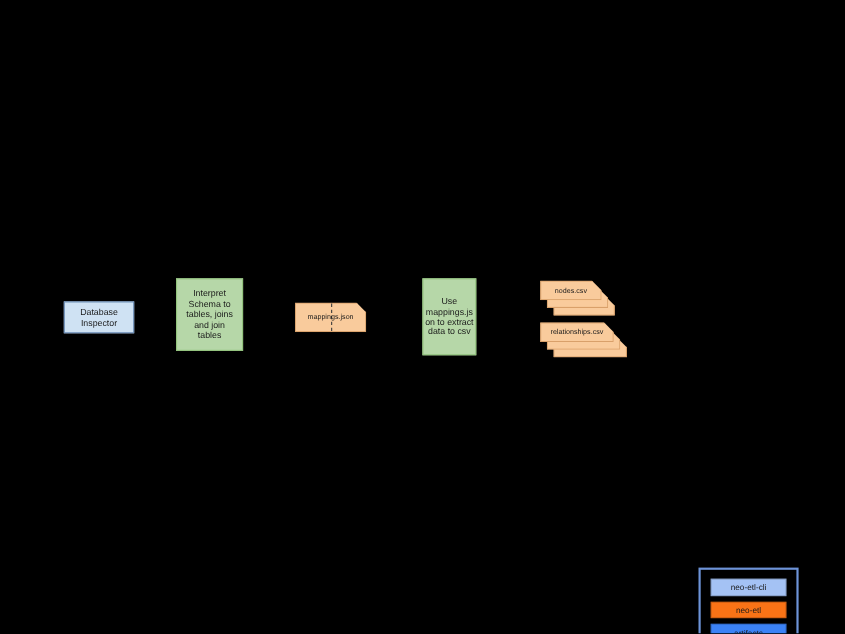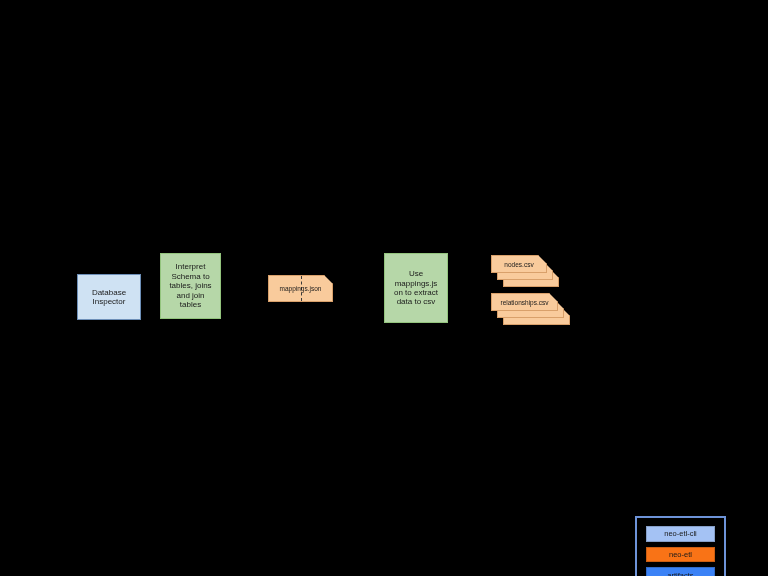--- a/index.html
+++ b/index.html
@@ -105,35 +105,35 @@
   }
   .legend-cli { background: #a4c2f4; }
   .legend-etl { background: #f97316; }
   .legend-art { background: #3b82f6; }
 </style>
 </head>
 <body>
 
 <div id="canvas">
 
-  <div class="node box-cli" style="left:58px; top:274px; width:64px; height:46px; font-size:8px;margin-left:19px;">Database
+  <div class="node box-cli" style="left:58px; top:274px; width:64px; height:29px; font-size:8px;">Database
 Inspector</div>
 
   <div class="node box-etl" style="left:160px; top:253px; width:61px; height:66px; font-size:8px;">Interpret
 Schema to
 tables, joins
 and join
 tables</div>
 
   <div class="doc" style="left:268px; top:275px; width:65px; height:27px;">
     <div class="doc-divider"></div>
     <div class="doc-label" style="font-size:6.5px;">mappings.json</div>
   </div>
 
-  <div class="node box-etl" style="left:384px; top:253px; width:64px; height:70px; font-size:8px;">Use
+  <div class="node box-etl" style="left:384px; top:253px; width:49px; height:70px; font-size:8px;">Use
 mappings.js
 on to extract
 data to csv</div>
 
   <div class="stack" style="left:491px; top:255px; width:72px; height:34px;">
     <div class="sheet" style="left:12px; top:14px; width:56px; height:18px;"></div>
     <div class="sheet" style="left:6px;  top:7px;  width:56px; height:18px;"></div>
     <div class="sheet" style="left:0px;  top:0px;  width:56px; height:18px;"></div>
     <div class="doc-label" style="left:0; top:0; width:56px; height:18px; font-size:6.5px;">nodes.csv</div>
   </div>

